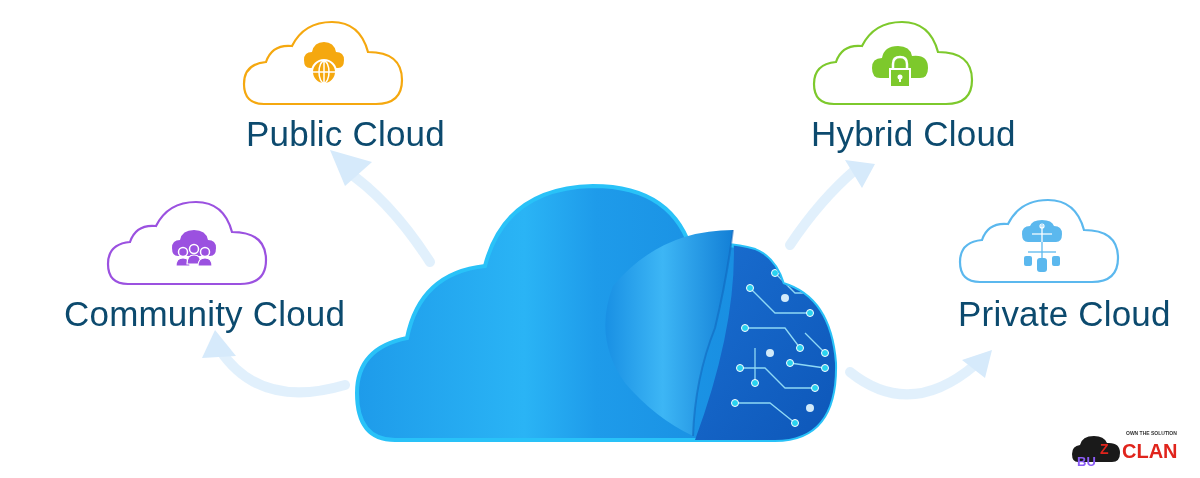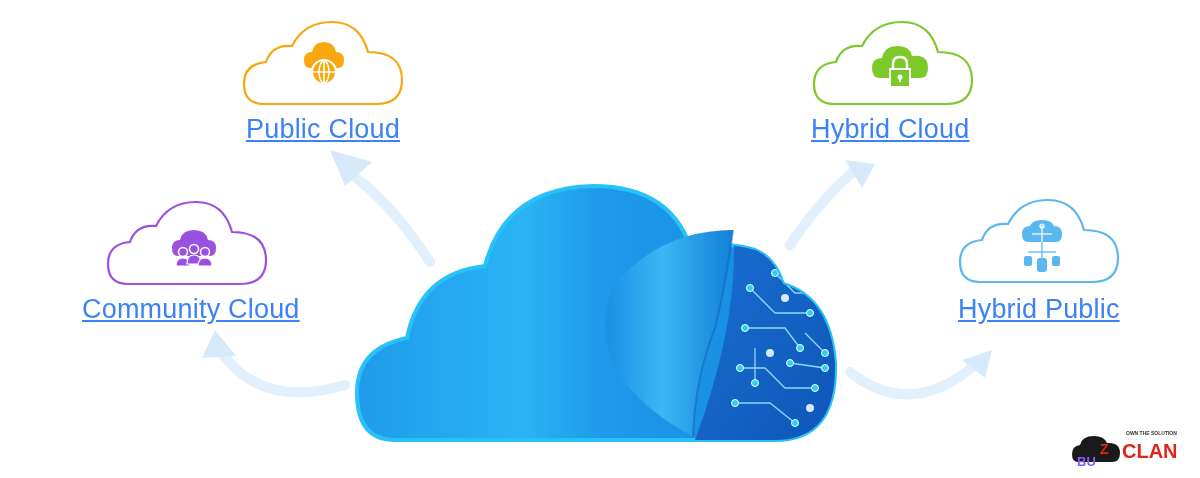--- a/index.html
+++ b/index.html
@@ -1,20 +1,20 @@
 <!DOCTYPE html>
 <html><head>
 <meta charset="utf-8">
 <style>
   html, body { margin: 0; padding: 0; background: #ffffff; }
   body { width: 1200px; height: 478px; position: relative; overflow: hidden;
          font-family: "Liberation Sans", "DejaVu Sans", sans-serif; }
   .abs { position: absolute; }
-  .label { position: absolute; font-size: 27px; color: #3b82f6; white-space: nowrap;
-           font-family: "Liberation Sans", sans-serif; letter-spacing: 0.2px; text-decoration: underline; }
+  .label { position: absolute; font-size: 35px; color: #0c4a6e; white-space: nowrap;
+           font-family: "Liberation Sans", sans-serif; letter-spacing: 0.2px; }
   svg { display: block; }
   .logo-text { font-family: "Liberation Sans", sans-serif; font-weight: bold; }
 </style>
 </head>
 <body>
 
 <svg class="abs" style="left:0;top:0" width="1200" height="478">
   <defs>
     <linearGradient id="arrowGrad" x1="0" y1="1" x2="0" y2="0">
       <stop offset="0" stop-color="#EAF4FD" stop-opacity="0.6"></stop>
@@ -78,39 +78,39 @@
   <svg class="abs" style="left:66px;top:32px" width="44" height="40" viewBox="0 0 44 40">
     <path d="M6,26 Q0,26 0,18 Q0,10 8,10 Q10,0 22,0 Q34,0 36,10 Q44,10 44,18 Q44,26 38,26 Z" fill="#9B51E0"></path>
     <circle cx="11" cy="22" r="4.5" fill="#9B51E0" stroke="#fff" stroke-width="1.5"></circle>
     <circle cx="22" cy="19" r="4.5" fill="#9B51E0" stroke="#fff" stroke-width="1.5"></circle>
     <circle cx="33" cy="22" r="4.5" fill="#9B51E0" stroke="#fff" stroke-width="1.5"></circle>
     <path d="M4,36 Q4,28 11,28 Q18,28 18,36 Z" fill="#9B51E0" stroke="#fff" stroke-width="1.2"></path>
     <path d="M15,34 Q15,25 22,25 Q29,25 29,34 Z" fill="#9B51E0" stroke="#fff" stroke-width="1.2"></path>
     <path d="M26,36 Q26,28 33,28 Q40,28 40,36 Z" fill="#9B51E0" stroke="#fff" stroke-width="1.2"></path>
   </svg>
 </div>
-<div class="label" style="left:82px;top:294px">Community Cloud</div>
+<div class="label" style="left:64px;top:294px">Community Cloud</div>
 
 <div class="abs" style="left:958px;top:196px">
   <svg width="164" height="90" viewBox="0 0 164 90">
     <path d="M22,86 Q2,86 2,66 Q2,46 24,44 Q30,26 50,28 Q62,4 90,4 Q118,4 126,34 Q160,34 160,62 Q160,86 134,86 Z" fill="none" stroke="#5BB8EE" stroke-width="2.2"></path>
   </svg>
   <svg class="abs" style="left:64px;top:24px" width="40" height="56" viewBox="0 0 40 56">
     <path d="M6,22 Q0,22 0,14 Q0,6 8,6 Q10,0 20,0 Q30,0 32,6 Q40,6 40,14 Q40,22 34,22 Z" fill="#5BB8EE"></path>
     <line x1="20" y1="5" x2="20" y2="38" stroke="#fff" stroke-width="1.3"></line>
     <circle cx="20" cy="6" r="2" fill="none" stroke="#fff" stroke-width="1.2"></circle>
     <line x1="10" y1="14" x2="30" y2="14" stroke="#fff" stroke-width="1.2"></line>
     <line x1="6" y1="32" x2="34" y2="32" stroke="#5BB8EE" stroke-width="1.3"></line>
     <line x1="20" y1="22" x2="20" y2="38" stroke="#5BB8EE" stroke-width="1.3"></line>
     <rect x="2" y="36" width="8" height="10" rx="2" fill="#5BB8EE"></rect>
     <rect x="15" y="38" width="10" height="14" rx="3" fill="#5BB8EE"></rect>
     <rect x="30" y="36" width="8" height="10" rx="2" fill="#5BB8EE"></rect>
   </svg>
 </div>
-<div class="label" style="left:958px;top:294px">Hybrid Public</div>
+<div class="label" style="left:958px;top:294px">Private Cloud</div>
 
 <svg class="abs" style="left:355px;top:178px" width="490" height="265" viewBox="0 0 490 265">
   <defs>
     <linearGradient id="cloudGrad" x1="0" y1="0" x2="1" y2="0">
       <stop offset="0" stop-color="#1E9BEA"></stop>
       <stop offset="0.35" stop-color="#2AB4F5"></stop>
       <stop offset="0.5" stop-color="#1E9BEA"></stop>
       <stop offset="1" stop-color="#1586DC"></stop>
     </linearGradient>
     <linearGradient id="circuitGrad" x1="0" y1="0" x2="1" y2="1">

